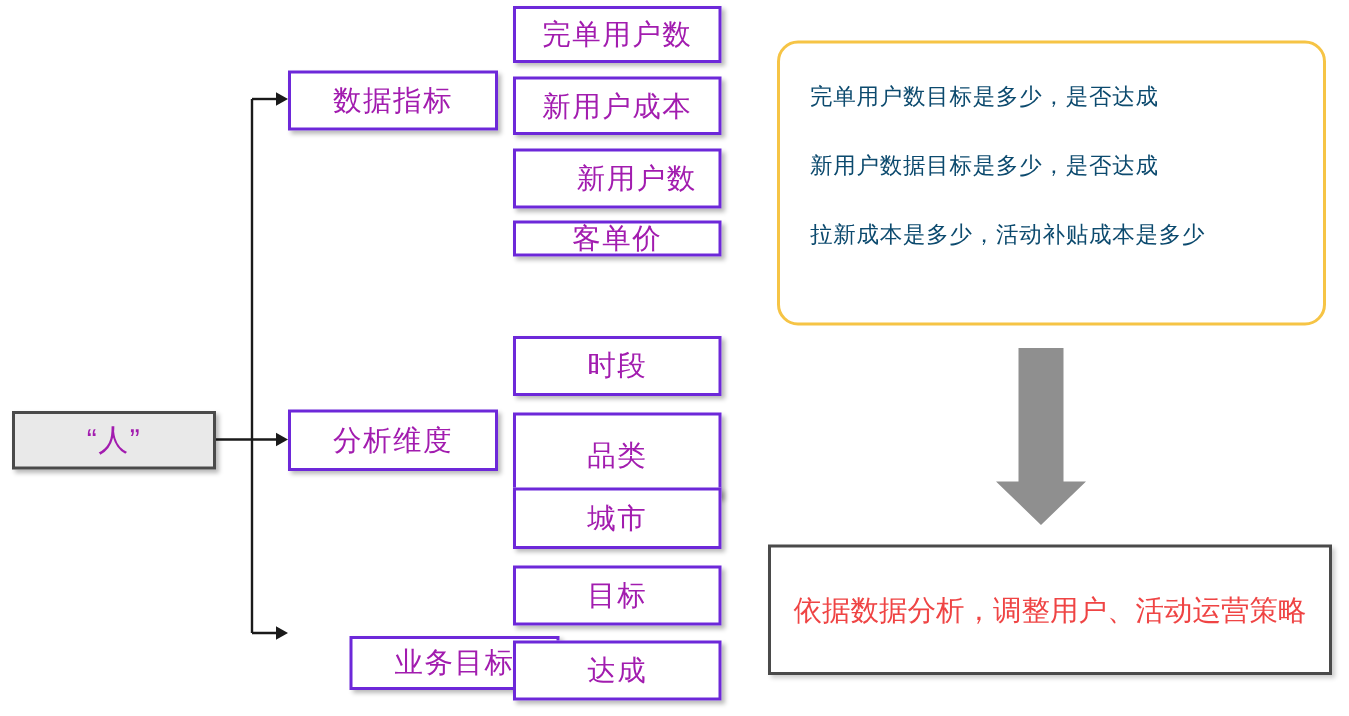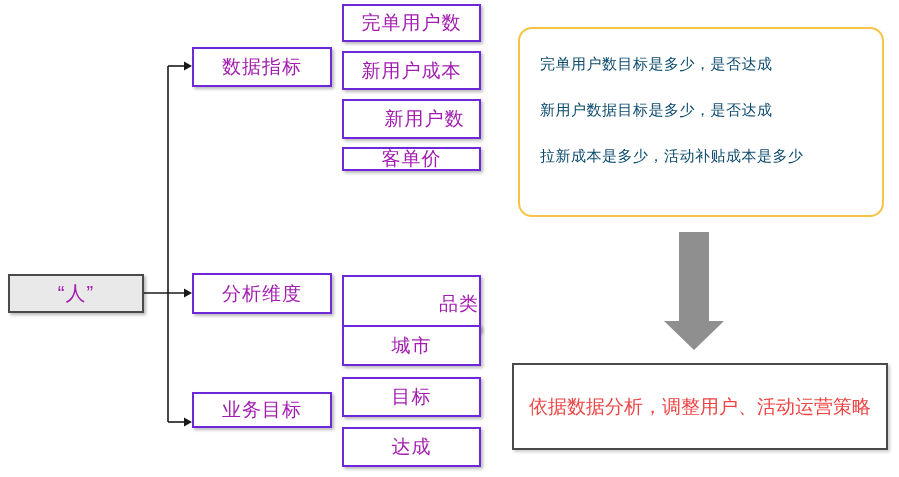--- a/index.html
+++ b/index.html
@@ -38,28 +38,28 @@
   .root-node {
     left: 8px; top: 274px;
     width: 136px; height: 39px;
     background: #e9e9e9;
     border-color: #4a4a4a;
     font-size: 20px;
   }
   .cat { left: 192px; width: 140px; }
   .cat-0 { top: 47px;  height: 40px; }
   .cat-1 { top: 273px; height: 41px; }
-  .cat-2 { top: 392px; height: 36px; }
+  .cat-2 { top: 424px; height: 36px; margin-left: 41px; }
   .item { left: 342px; width: 139px; }
   .item-0 { top: 4px;   height: 38px; }
   .item-1 { top: 51px;  height: 39px; }
   .item-2 { top: 99px;  height: 40px; padding-left: 26px; }
   .item-3 { top: 147px; height: 24px; }
   .item-4 { top: 224px; height: 40px; }
-  .item-5 { top: 275px; height: 57px; justify-content: flex-end; }
+  .item-5 { top: 275px; height: 57px; }
   .item-6 { top: 325px; height: 41px; }
   .item-7 { top: 377px; height: 40px; }
   .item-8 { top: 427px; height: 40px; }
   .note-box {
     position: absolute;
     left: 518px; top: 27px;
     width: 366px; height: 190px;
     border: 2px solid #f6c445;
     border-radius: 14px;
     background: #ffffff;
@@ -130,20 +130,23 @@
   </div>
   <div class="node item item-1">
     <span>新用户成本</span>
   </div>
   <div class="node item item-2">
     <span>新用户数</span>
   </div>
   <div class="node item item-3">
     <span>客单价</span>
   </div>
+  <div class="node item item-4">
+    <span>时段</span>
+  </div>
   <div class="node item item-5">
     <span>品类</span>
   </div>
   <div class="node item item-6">
     <span>城市</span>
   </div>
   <div class="node item item-7">
     <span>目标</span>
   </div>
   <div class="node item item-8">

